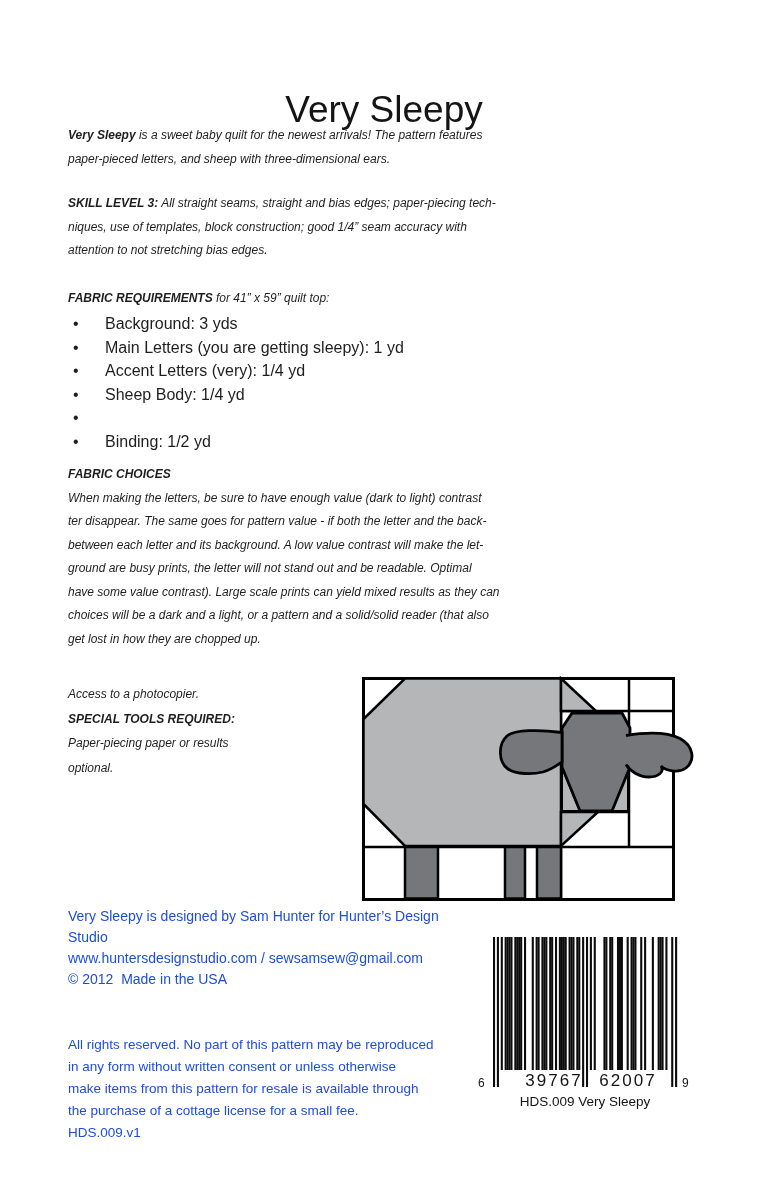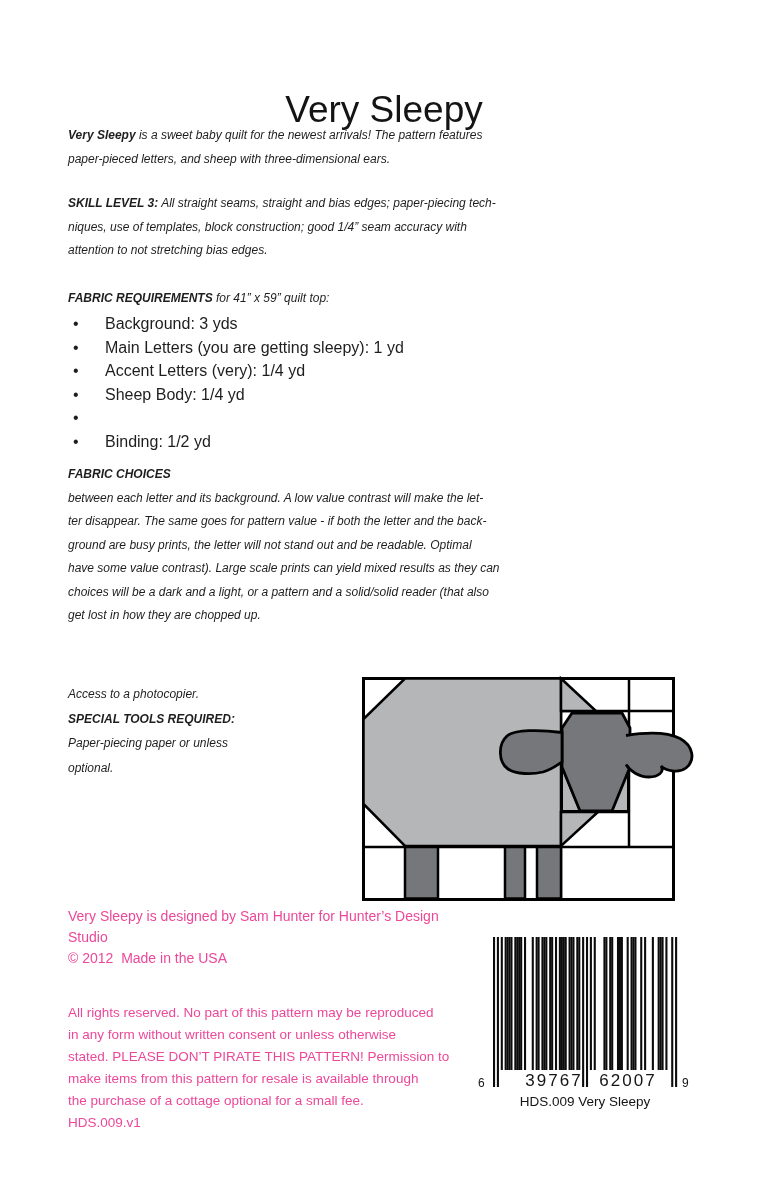--- a/index.html
+++ b/index.html
@@ -6,22 +6,22 @@
   .page{position:relative;width:768px;height:1186px;background:#ffffff;overflow:hidden;
         font-family:"Liberation Sans", sans-serif;color:#1e1e1e;}
   .title{position:absolute;left:0;right:0;top:64px;text-align:center;
          font-size:37px;font-weight:400;color:#141414;}
   .txt{position:absolute;left:68px;font-size:12px;line-height:23.5px;font-style:italic;}
   .line{white-space:pre;}
   b{font-weight:700;}
   .bullets{position:absolute;left:68px;top:312px;}
   .bullet-row{display:flex;line-height:23.6px;font-size:16px;}
   .dot{width:37px;padding-left:5px;box-sizing:border-box;}
-  .small{position:absolute;left:68px;font-size:14px;line-height:21px;color:#ec4899;}
-  .legal{font-size:13.5px;line-height:22px;}
+  .small{position:absolute;left:68px;font-size:14px;line-height:21px;color:#1d4ed8;}
+  .legal{font-size:13.5px;line-height:22px;margin-top:32px;}
   .diagram{position:absolute;left:362px;top:677px;margin:0;width:340px;height:225px;}
   .barcode{position:absolute;left:470px;top:935px;margin:0;width:222px;height:176px;}
   svg{display:block;overflow:visible;}
   .bc-digit{font-family:"Liberation Sans", sans-serif;fill:#141414;}
 </style>
 </head>
 <body>
 
 <main class="page">
 
@@ -63,32 +63,33 @@
         <span class="dot">•</span>
       </div>
       <div class="bullet-row">
         <span class="dot">•</span>
         <span>Binding: 1/2 yd</span>
       </div>
     </section>
 
   <section class="txt" style="top:463px">
       <div class="line"><b>FABRIC CHOICES</b></div>
+      <div class="line">When making the letters, be sure to have enough value (dark to light) contrast</div>
+      <div class="line">ter disappear. The same goes for pattern value - if both the letter and the back-</div>
       <div class="line">between each letter and its background. A low value contrast will make the let-</div>
-      <div class="line">ter disappear. The same goes for pattern value - if both the letter and the back-</div>
       <div class="line">ground are busy prints, the letter will not stand out and be readable. Optimal</div>
       <div class="line">have some value contrast). Large scale prints can yield mixed results as they can</div>
       <div class="line">choices will be a dark and a light, or a pattern and a solid/solid reader (that also</div>
       <div class="line">get lost in how they are chopped up.</div>
     </section>
 
   <section class="txt" style="top:682px;line-height:24.5px">
       <div class="line">Access to a photocopier.</div>
       <div class="line"><b>SPECIAL TOOLS REQUIRED:</b></div>
-      <div class="line">Paper-piecing paper or unless</div>
+      <div class="line">Paper-piecing paper or results</div>
       <div class="line">optional.</div>
     </section>
 
   <figure class="diagram">
     <svg width="340" height="225" viewBox="0 0 340 225">
 
       <rect x="1.5" y="1.5" width="310" height="221" fill="#ffffff" stroke="#000000" stroke-width="3"></rect>
 
       <line x1="199" y1="1.5" x2="199" y2="222.5" stroke="#000000" stroke-width="2.5"></line>
       <line x1="267" y1="1.5" x2="267" y2="170" stroke="#000000" stroke-width="2.5"></line>
@@ -110,29 +111,29 @@
 
       <rect x="43" y="170" width="33" height="51.5" fill="#75777a" stroke="#000000" stroke-width="2.5"></rect>
       <rect x="143" y="170" width="20" height="51.5" fill="#75777a" stroke="#000000" stroke-width="2.5"></rect>
       <rect x="175" y="170" width="24" height="51.5" fill="#75777a" stroke="#000000" stroke-width="2.5"></rect>
     </svg>
   </figure>
 
   <section class="small" style="top:906px">
       <div class="line">Very Sleepy is designed by Sam Hunter for Hunter’s Design</div>
       <div class="line">Studio</div>
+      <div class="line">www.huntersdesignstudio.com / sewsamsew@gmail.com</div>
       <div class="line">© 2012  Made in the USA</div>
     </section>
 
   <section class="small legal" style="top:1002px">
       <div class="line">All rights reserved. No part of this pattern may be reproduced</div>
       <div class="line">in any form without written consent or unless otherwise</div>
-      <div class="line">stated. PLEASE DON’T PIRATE THIS PATTERN! Permission to</div>
       <div class="line">make items from this pattern for resale is available through</div>
-      <div class="line">the purchase of a cottage optional for a small fee.</div>
+      <div class="line">the purchase of a cottage license for a small fee.</div>
       <div class="line">HDS.009.v1</div>
     </section>
 
   <figure class="barcode">
     <svg width="222" height="176" viewBox="0 0 222 176">
       <g id="bc-bars">
           <rect x="23.00" y="2" width="2.09" height="150" fill="#0c0c0c"></rect>
           <rect x="26.87" y="2" width="2.09" height="150" fill="#0c0c0c"></rect>
           <rect x="30.75" y="2" width="2.09" height="133" fill="#0c0c0c"></rect>
           <rect x="34.62" y="2" width="2.09" height="133" fill="#0c0c0c"></rect>

